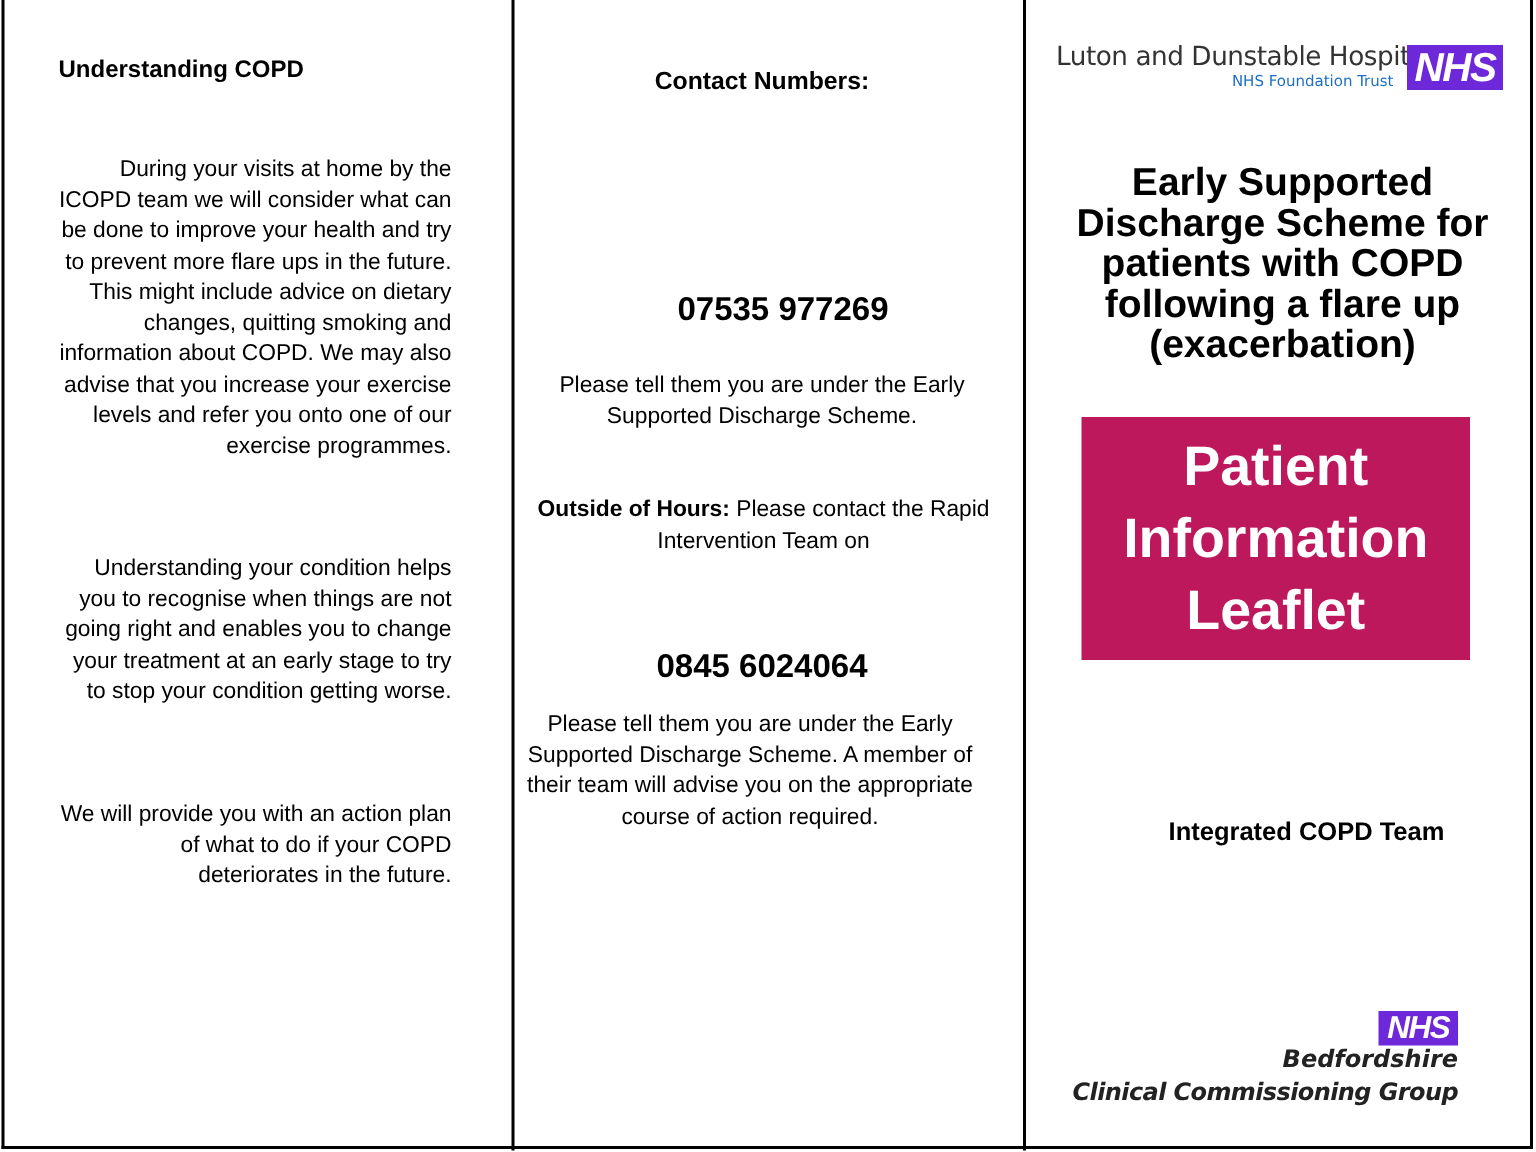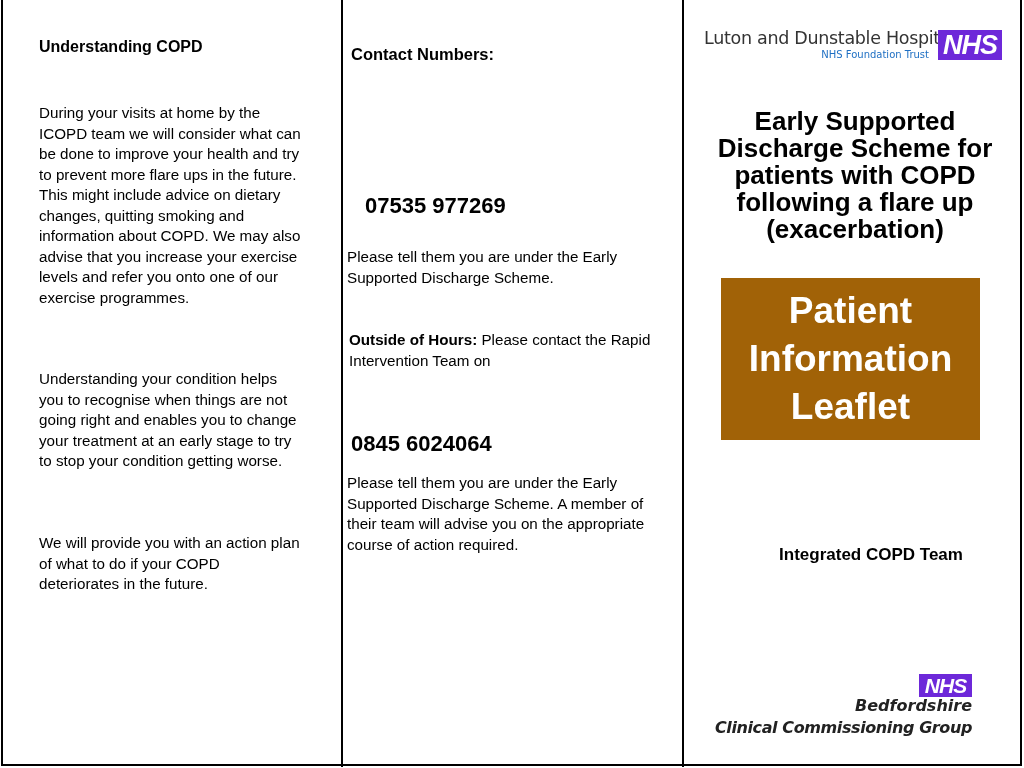--- a/index.html
+++ b/index.html
@@ -36,39 +36,39 @@
       width: 2px;
       height: 767px;
       background: #000;
     }
     .panel {
       position: absolute;
       top: 0;
       height: 766px;
     }
     
-    .left { left: 2px; width: 306px; }
+    .left { left: 2px; width: 306px; text-align: right; }
     .left h2 {
       position: absolute;
       left: 37px; top: 36px;
       margin: 0;
       font-size: 16px;
       font-weight: bold;
       line-height: 22px;
     }
     .left .para {
       position: absolute;
       left: 37px;
       width: 262px;
       margin: 0;
       font-size: 15.2px;
       line-height: 20.5px;
     }
     
-    .middle { left: 343px; width: 389px; text-align: left; }
+    .middle { left: 343px; width: 389px; text-align: center; }
     .middle .block {
       position: absolute;
       left: 0; width: 314px;
       margin-left: 8px;
       font-size: 15.2px;
       line-height: 20.5px;
     }
     .middle .title {
       font-weight: bold;
       font-size: 16.5px;
@@ -122,21 +122,21 @@
       position: absolute;
       left: 10px; width: 322px; top: 108px;
       font-size: 26px;
       font-weight: bold;
       line-height: 27px;
     }
     .pil-box {
       position: absolute;
       left: 37px; top: 278px;
       width: 259px; height: 162px;
-      background: #a16207;
+      background: #be185d;
       color: #fff;
       font-weight: bold;
       font-size: 37px;
       line-height: 48px;
       box-sizing: border-box;
       padding-top: 9px;
     }
     .team {
       position: absolute;
       left: 0; width: 326px; top: 545px;

